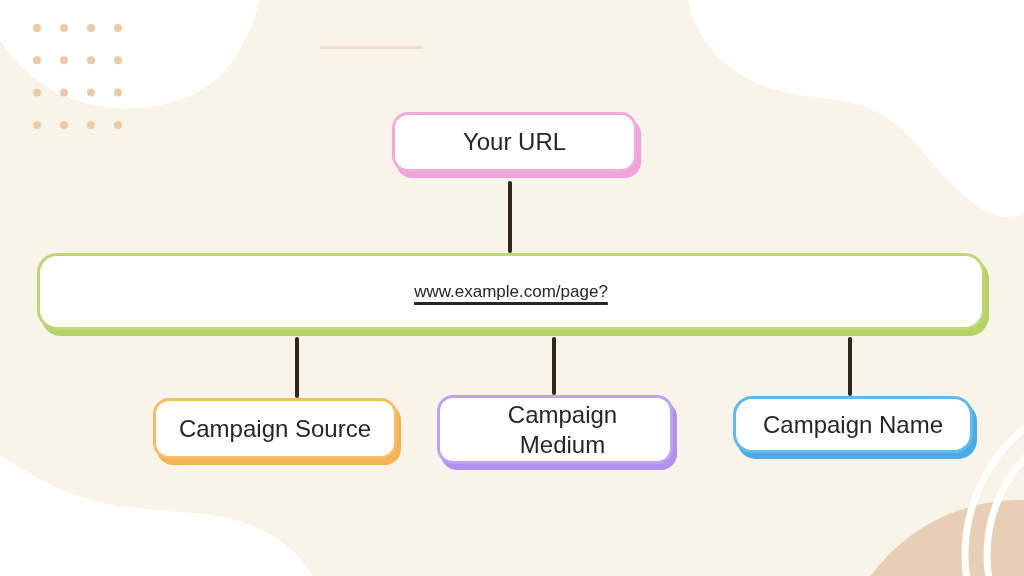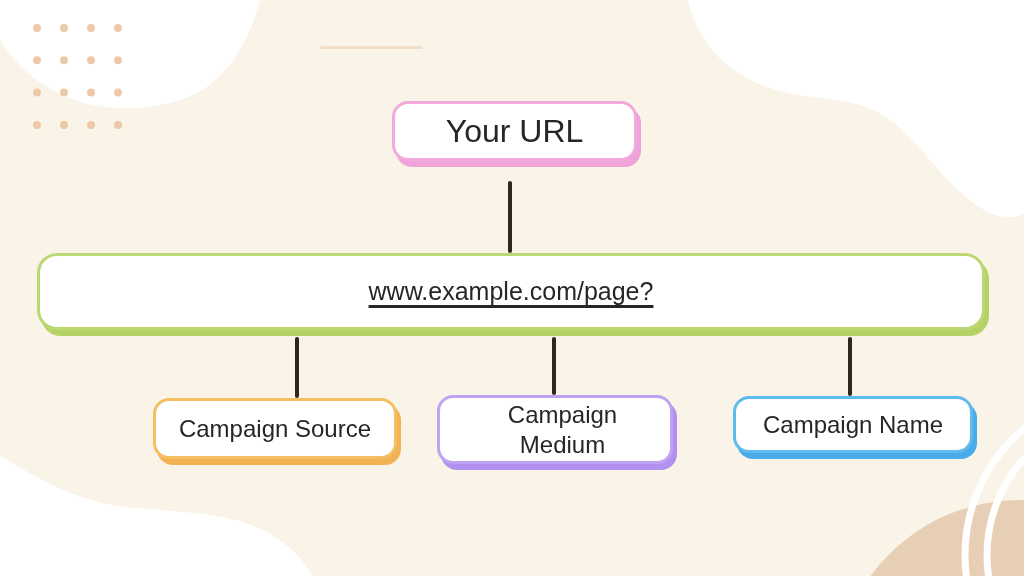--- a/index.html
+++ b/index.html
@@ -7,23 +7,23 @@
     position:relative; width:1024px; height:576px; overflow:hidden;
     font-family:"Liberation Sans", sans-serif; background:#FAF3E8;
   }
   .bg { position:absolute; left:0; top:0; width:1024px; height:576px; }
 
   .box {
     position:absolute; box-sizing:border-box; background:#ffffff;
     border:3px solid #ccc; display:flex; align-items:center; justify-content:center;
     color:#262626; text-align:center;
   }
-  .top-box  { left:392px; top:101px; width:245px; height:60px; border-radius:16px; font-size:32px; }
+  .top-box  { left:392px; top:112px; width:245px; height:60px; border-radius:16px; font-size:24px; }
   .url-box  { left:37px;  top:253px; width:948px; height:77px; border-radius:20px;
-              font-size:25px; flex-direction:column; line-height:33px; }
+              font-size:17px; flex-direction:column; line-height:33px; }
   .small-box{ border-radius:16px; font-size:24px; line-height:30px; white-space:pre-line; }
   #box-source { left:153px; top:398px; width:244px; height:61px;text-align:center; }
   #box-medium { left:437px; top:395px; width:236px; height:69px; }
   #box-name   { left:733px; top:396px; width:240px; height:57px; }
 
   .connector { position:absolute; width:4px; border-radius:2px; }
   #c1 { left:508px; top:181px; height:72px; }
   #c2 { left:295px; top:337px; height:61px; }
   #c3 { left:552px; top:337px; height:58px; }
   #c4 { left:848px; top:337px; height:59px; }
@@ -78,17 +78,17 @@
     <div class="url-line"><span class="u">www.example.com/page?</span></div>
   </div>
 
   <div class="box small-box" id="box-source" style="border-color: rgb(246, 190, 99); box-shadow: rgb(243, 178, 84) 4px 6px 0px 0px;">
     <span>Campaign Source</span>
   </div>
   <div class="box small-box" id="box-medium" style="border-color: rgb(191, 162, 242); box-shadow: rgb(177, 144, 238) 4px 6px 0px 0px; padding-left: 15px;">
     <span>Campaign
 Medium</span>
   </div>
-  <div class="box small-box" id="box-name" style="border-color: rgb(95, 186, 238); box-shadow: rgb(73, 172, 232) 4px 6px 0px 0px;">
+  <div class="box small-box" id="box-name" style="border-color: rgb(95, 186, 238); box-shadow: rgb(73, 172, 232) 4px 6px 0px 0px; border-radius: 19px;">
     <span>Campaign Name</span>
   </div>
 
 </div>
 
 </body></html>

